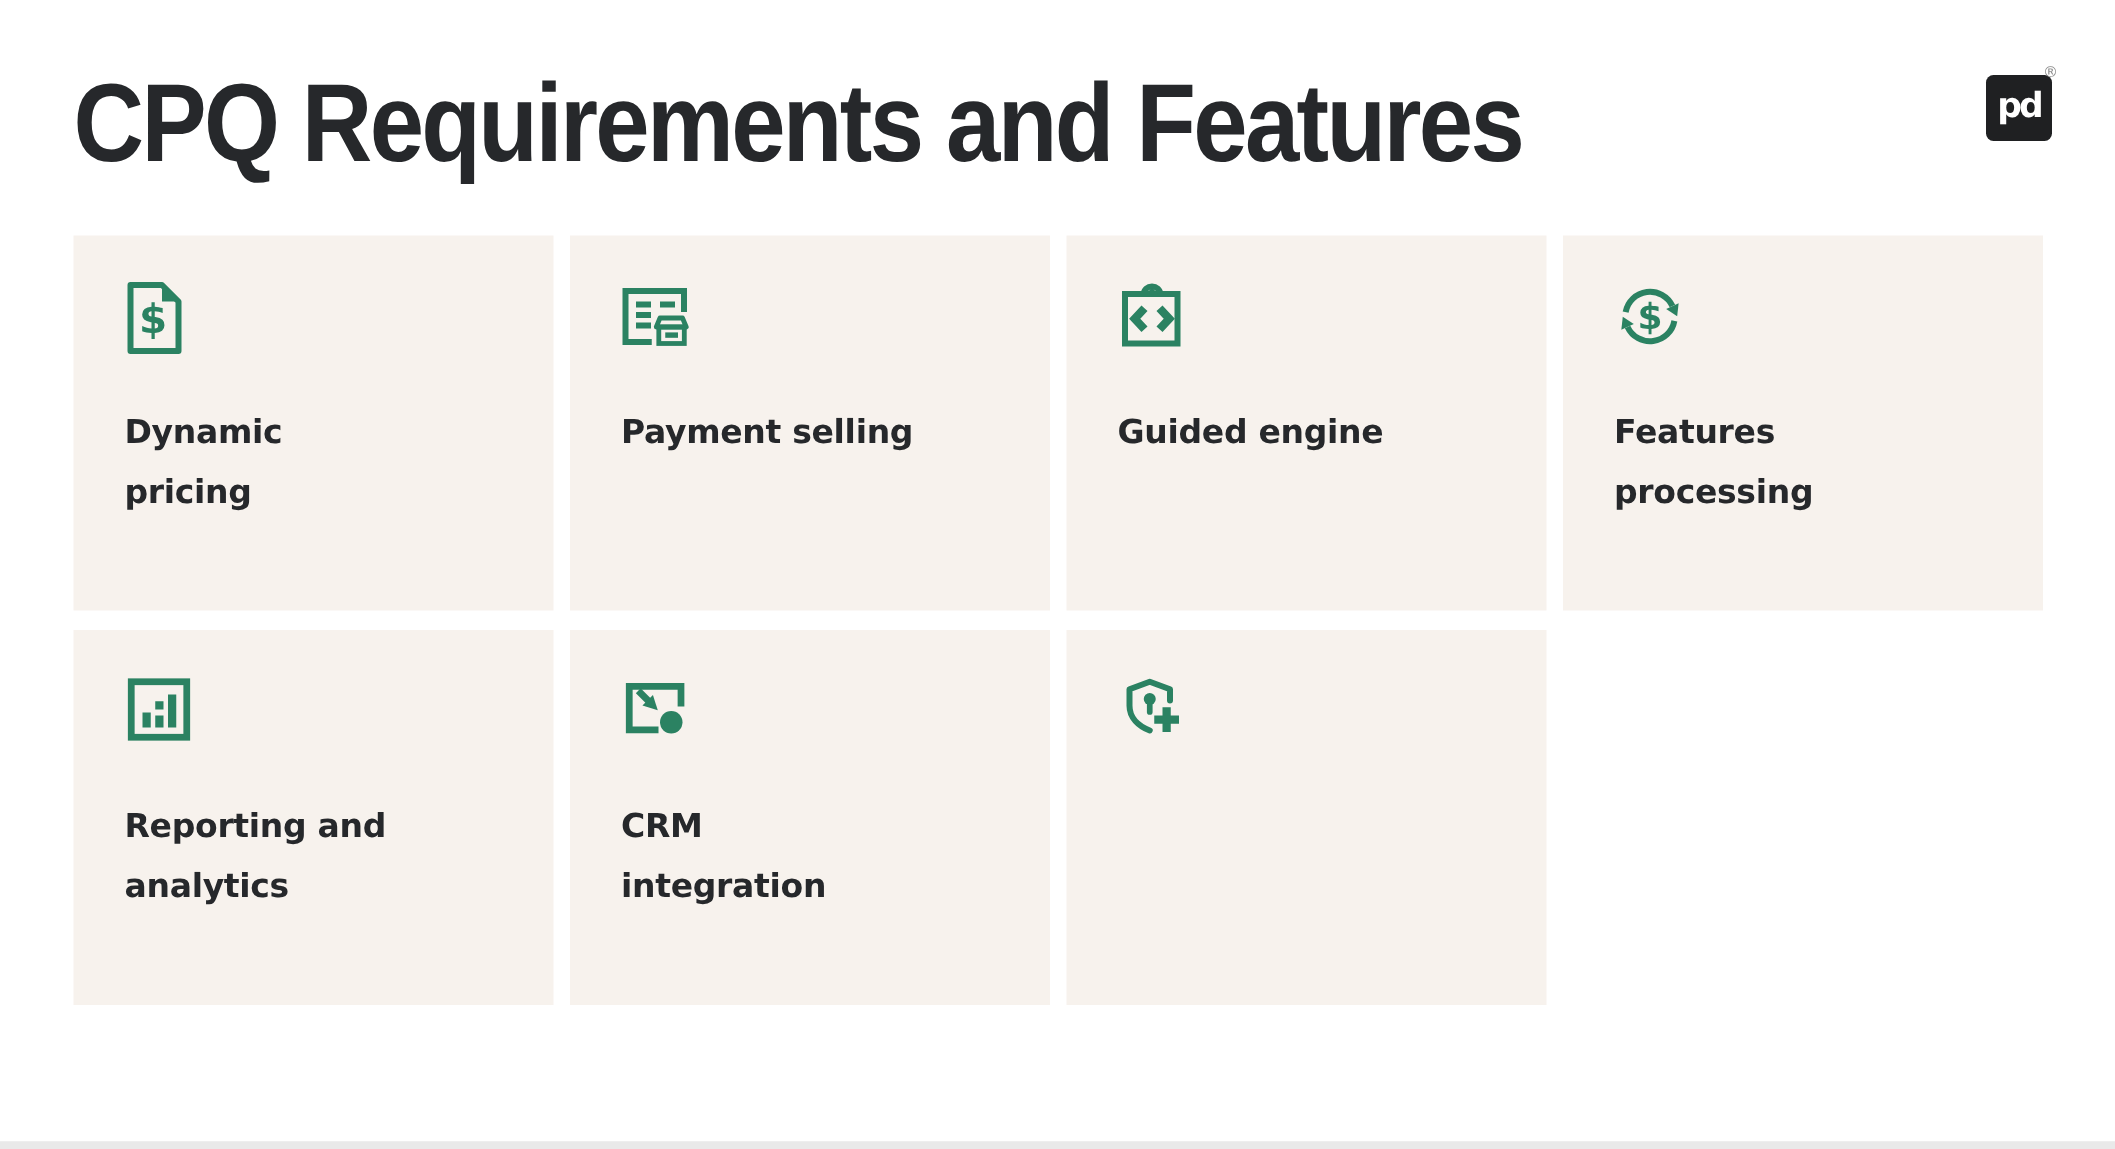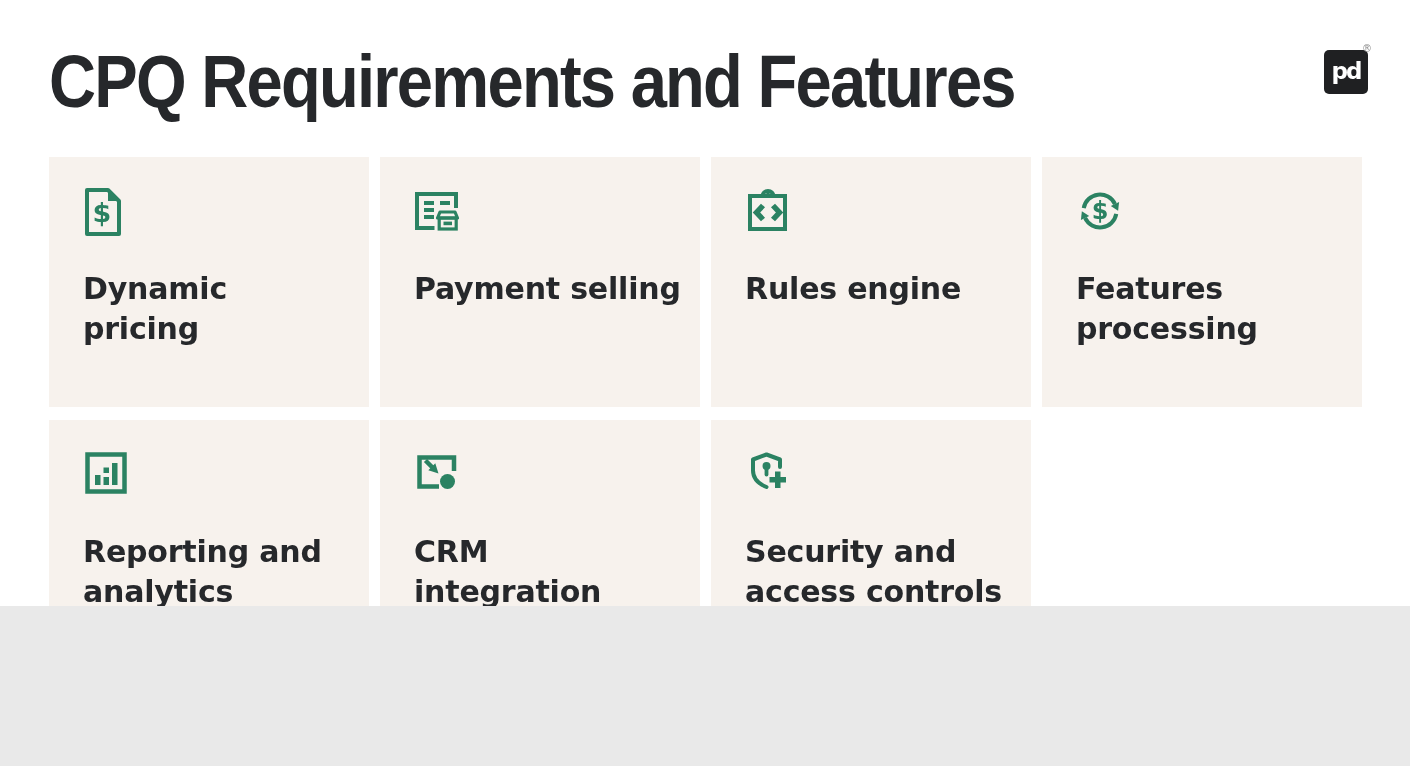--- a/index.html
+++ b/index.html
@@ -7,21 +7,21 @@
     --card_background:#f7f2ed;
     --text_dark:#26282b;
     --logo_background:#1f2022;
     --page_background:#ffffff;
     --registered_mark_color:#8c8c8c;
   }
   *{margin:0;padding:0;box-sizing:border-box;}
   html,body{background:#e9e9e9;}
   .page{
     position:relative;
-    width:1410px;height:606px;
+    width:1410px;height:761px;
     background:var(--page_background,#fff);
     overflow:hidden;
     font-family:"Liberation Sans","DejaVu Sans",sans-serif;
     margin:0 auto;
     text-decoration:underline;
   }
   .title{
     position:absolute;left:49px;top:44px;
     font-size:74px;line-height:76px;font-weight:700;
     letter-spacing:-2px;color:var(--text_dark,#26282b);
@@ -56,21 +56,21 @@
     background:var(--card_background,#f7f2ed);
   }
   .icon{
     position:absolute;left:34px;top:30px;display:block;
     color:var(--accent_green,#2b8262);
   }
   .icon svg{display:block;}
   .label{
     position:absolute;left:34px;top:112px;right:16px;
     font-family:"DejaVu Sans","Liberation Sans",sans-serif;
-    font-size:30px;line-height:40px;font-weight:700;
+    font-size:22px;line-height:40px;font-weight:700;
     letter-spacing:-0.2px;
     color:var(--text_dark,#26282b);
     white-space:pre-line;
   }
   .icon text{font-family:"DejaVu Sans","Liberation Sans",sans-serif;}
 </style>
 </head>
 <body>
 
 <div class="page">
@@ -116,21 +116,21 @@
     <section class="card">
       <span class="icon">
         <svg width="46" height="48" viewBox="0 0 46 48">
           <rect x="5" y="9" width="35" height="33" fill="none" stroke="currentColor" stroke-width="4"></rect>
           <path d="M17.5 9 A5.5 5 0 0 1 28.5 9" fill="none" stroke="currentColor" stroke-width="4"></path>
           <circle cx="23" cy="7.5" r="2" fill="currentColor"></circle>
           <path d="M18 18.5 L11.5 25.5 L18 32.5" fill="none" stroke="currentColor" stroke-width="5.5"></path>
           <path d="M28 18.5 L34.5 25.5 L28 32.5" fill="none" stroke="currentColor" stroke-width="5.5"></path>
         </svg>
       </span>
-      <h2 class="label">Rules engine</h2>
+      <h2 class="label">Guided engine</h2>
     </section>
 
     <section class="card">
       <span class="icon">
         <svg width="48" height="48" viewBox="0 0 48 48">
           <path d="M7.75 21.1 A16.5 16.5 0 0 1 38.95 17.05" fill="none" stroke="currentColor" stroke-width="4"></path>
           <polygon points="42.1,23.85 43.1,15.1 34.8,19" fill="currentColor"></polygon>
           <path d="M40.25 26.9 A16.5 16.5 0 0 1 9.05 30.95" fill="none" stroke="currentColor" stroke-width="4"></path>
           <polygon points="5.85,24.2 4.9,32.9 13.2,29" fill="currentColor"></polygon>
           <text x="24" y="32" text-anchor="middle" font-size="24" font-weight="700" fill="currentColor">$</text>
@@ -170,18 +170,16 @@
     <section class="card">
       <span class="icon">
         <svg width="46" height="46" viewBox="0 0 46 46">
           <path d="M21.5 37 C14 34 8 28.5 8 20.5 V9.5 L21.5 4.5 L35 9.5 V17" fill="none" stroke="currentColor" stroke-width="4" stroke-linecap="round" stroke-linejoin="round"></path>
           <circle cx="21.5" cy="16" r="4" fill="currentColor"></circle>
           <rect x="19.6" y="17" width="3.8" height="9.5" rx="1.9" fill="currentColor"></rect>
           <rect x="30" y="21.5" width="5.5" height="16.5" fill="currentColor"></rect>
           <rect x="24.5" y="27" width="16.5" height="5.5" fill="currentColor"></rect>
         </svg>
       </span>
-      <h2 class="label">Security and
-access controls</h2>
     </section>
 
   </div>
 </div>
 
 </body></html>

